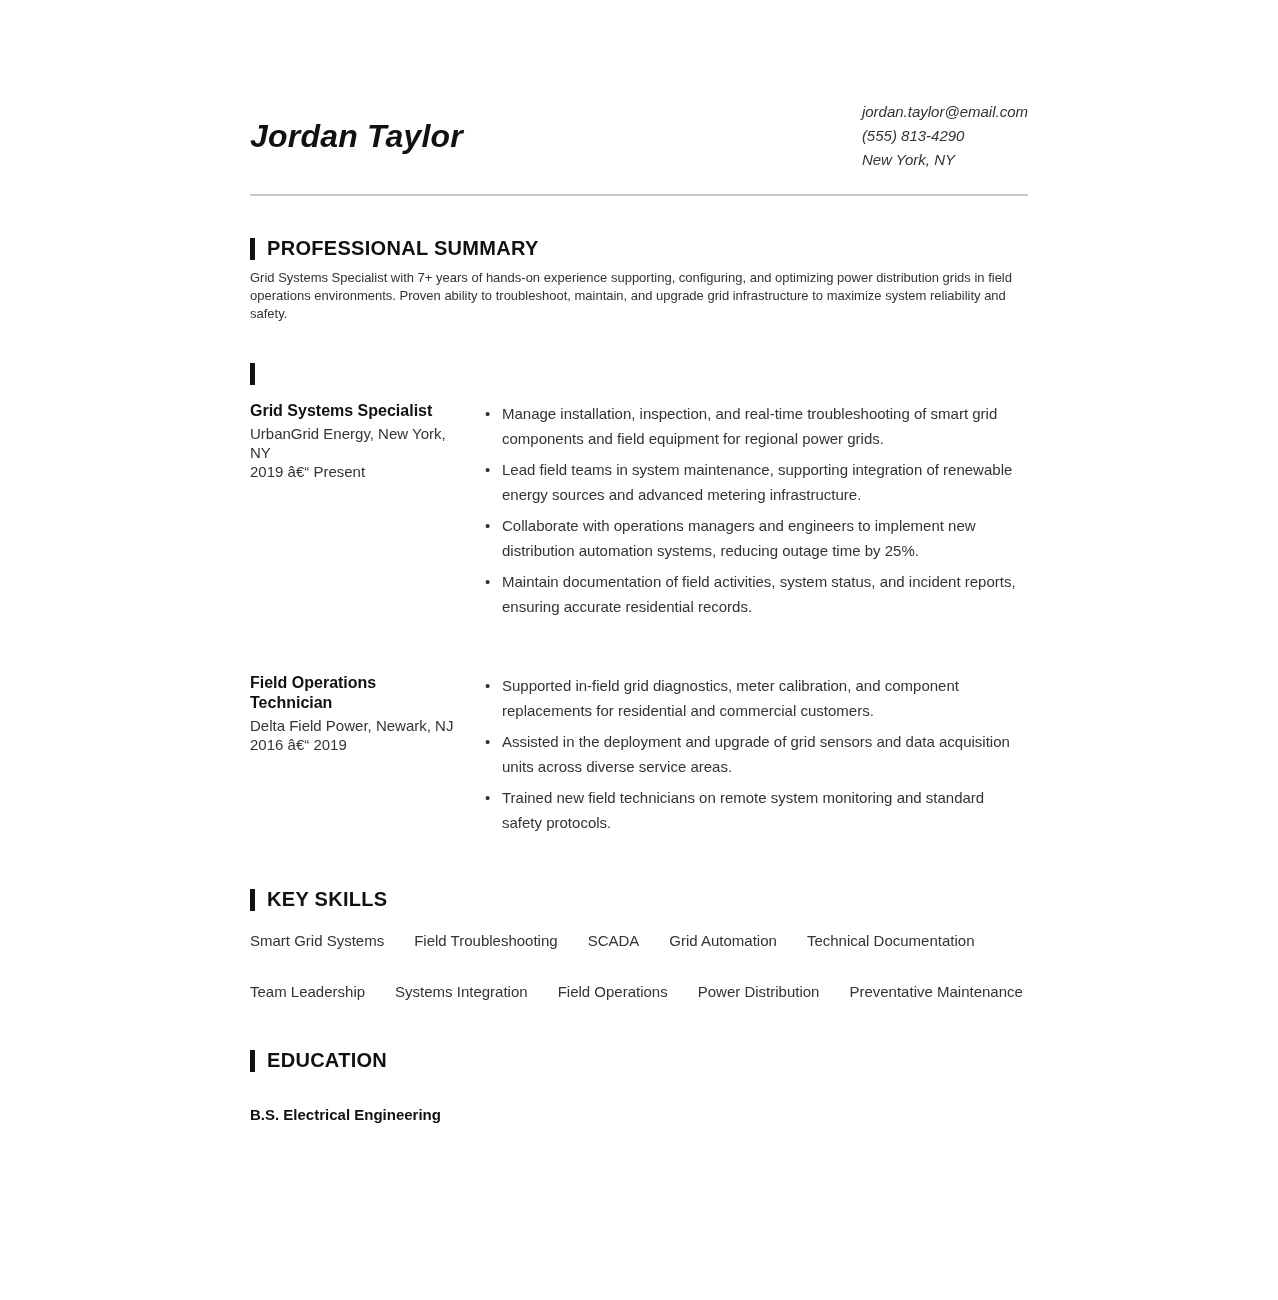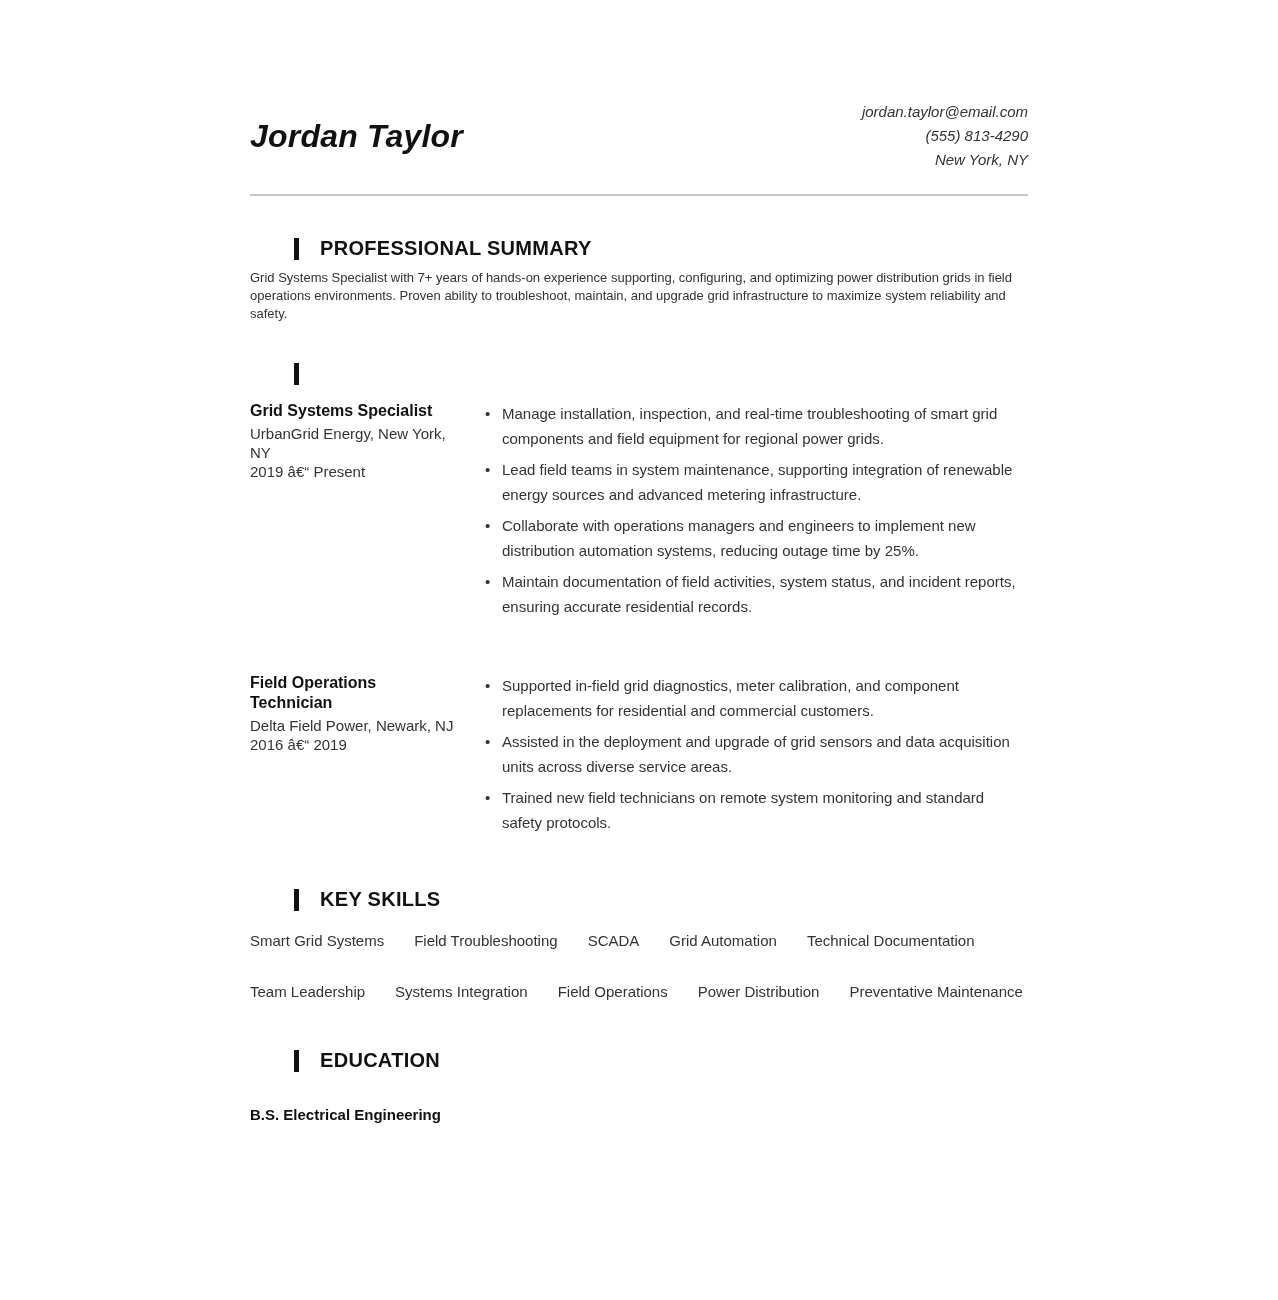--- a/index.html
+++ b/index.html
@@ -9,30 +9,30 @@
     height: 1300px;
     font-family: "Liberation Sans", sans-serif;
     color: #333333;
     overflow: hidden;
   }
   .page { width: 778px; margin: 0 auto; padding-top: 100px; }
 
   
   .header { display: flex; justify-content: space-between; align-items: center; font-style: italic; }
   .name { font-size: 32px; font-weight: bold; color: #111111; letter-spacing: 0.2px; }
-  .contact { text-align: right; font-size: 15px; line-height: 24px; color: #333333; }
+  .contact { text-align: left; font-size: 15px; line-height: 24px; color: #333333; }
   .divider { border-top: 2px solid #c9c9c9; margin-top: 22px; }
 
   
   .section { margin-top: 40px; }
   .section-gap { margin-top: 46px; }
   .sec-h {
-    display: flex; align-items: center; gap: 21px;
+    display: flex; align-items: center; gap: 12px;
     font-size: 20px; font-weight: bold; color: #111111;
-    letter-spacing: 0.3px; line-height: 25px; margin-left: 44px;
+    letter-spacing: 0.3px; line-height: 25px;
   }
   .bar { width: 5px; height: 22px; background: #111111; flex-shrink: 0; }
 
   
   .summary { margin-top: 8px; font-size: 13px; line-height: 18px; color: #333333; }
 
   
   .job { display: flex; gap: 28px; margin-top: 16px; }
   .job + .job { margin-top: 48px; }
   .job-left { width: 205px; flex-shrink: 0; }

